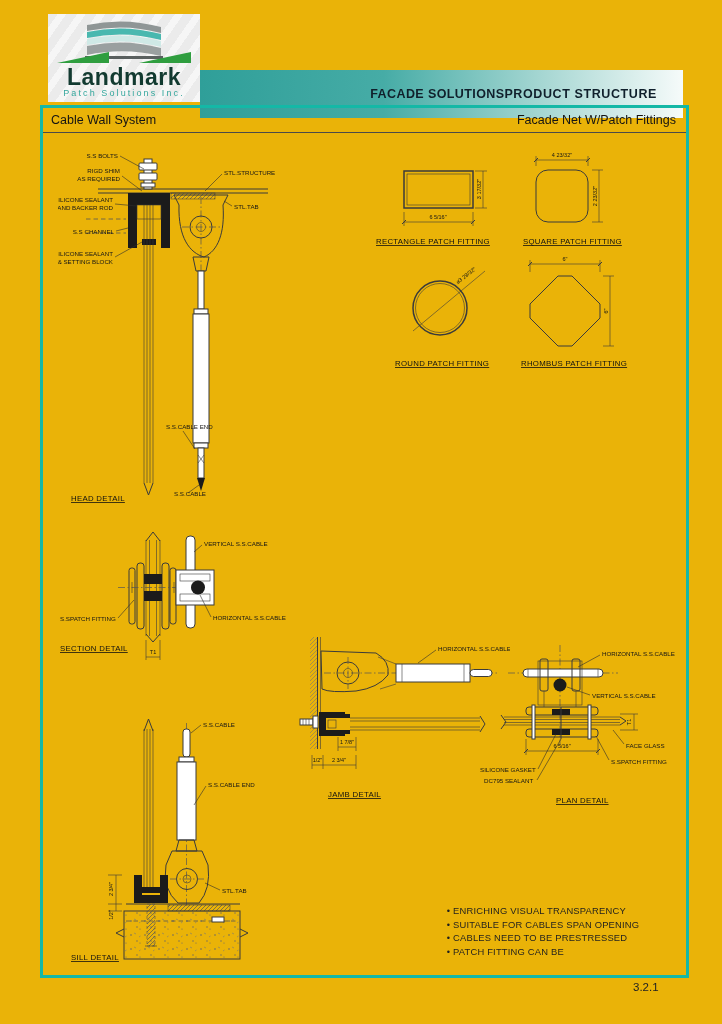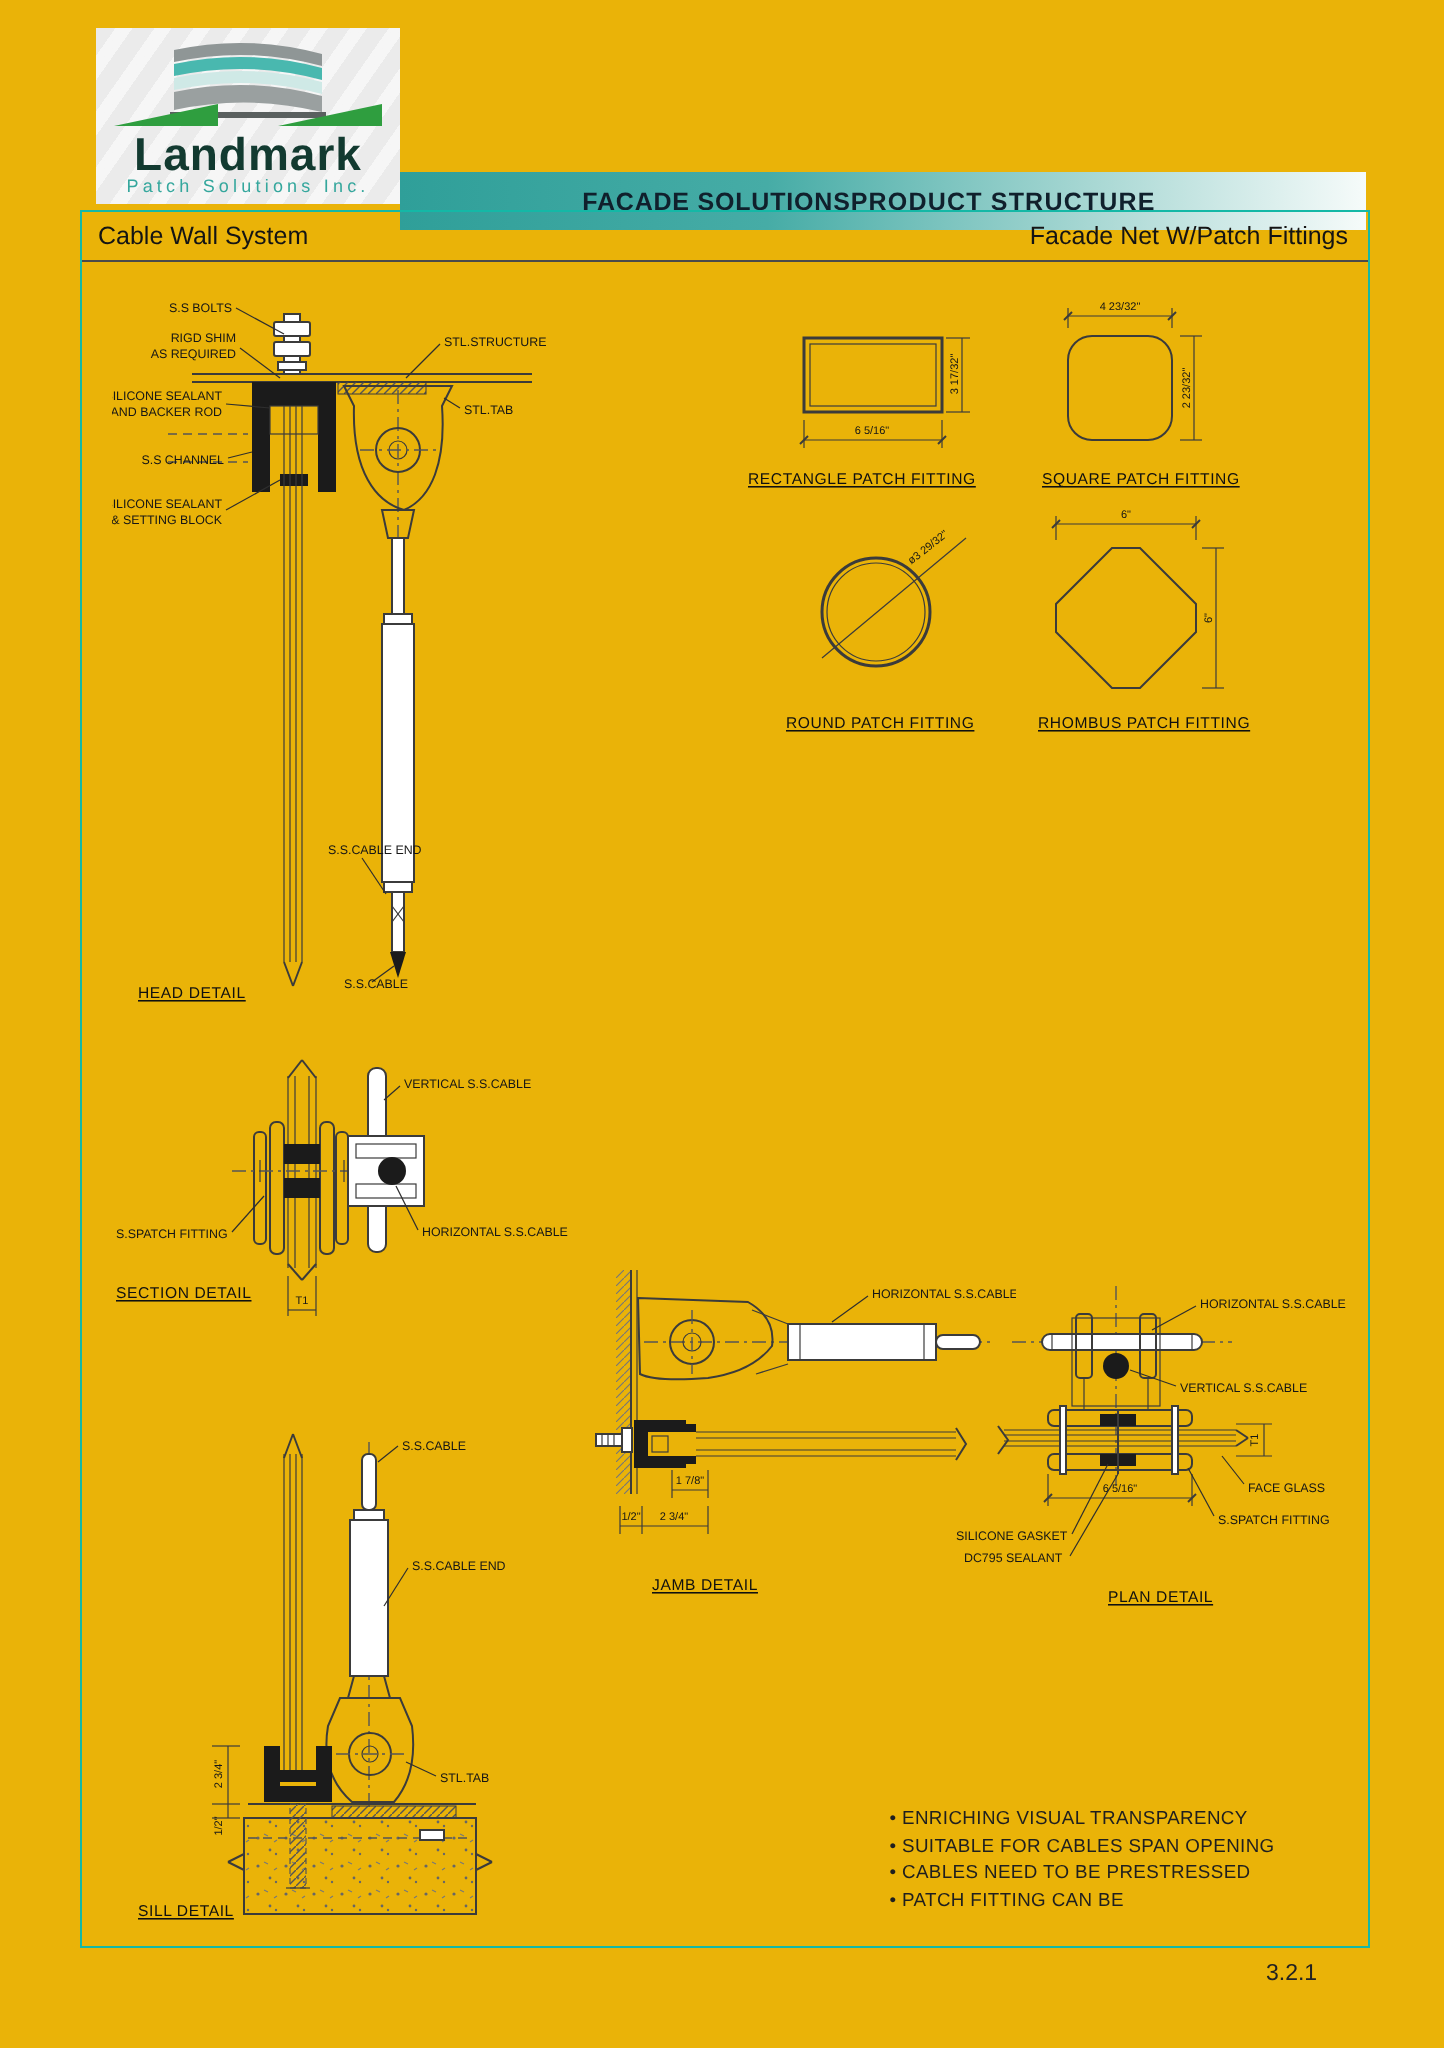--- a/index.html
+++ b/index.html
@@ -6,27 +6,27 @@
   #page{position:relative;width:722px;height:1024px;background:#eab308;overflow:hidden;
         font-family:"Liberation Sans",sans-serif;color:#1a1a1a;}
   
   #logo{position:absolute;left:48px;top:14px;width:152px;height:88px;
         background:#ebebeb;
         background-image:repeating-linear-gradient(-55deg,rgba(255,255,255,.55) 0 7px,rgba(0,0,0,0) 7px 16px);}
   #logo .bsvg{display:block;margin:2px auto 0 auto;}
   #logo .lname{font-size:23px;font-weight:800;letter-spacing:.5px;color:#123a30;
                text-align:center;line-height:22px;margin-top:0;}
   #logo .lsub{font-size:9px;color:#35a79d;letter-spacing:2.1px;text-align:center;line-height:11px;}
-  #band{position:absolute;left:200px;top:70px;width:483px;height:29px;
+  #band{position:absolute;left:200px;top:70px;width:483px;height:48px;
         background:linear-gradient(90deg,#2f9f99 0%,#46aca6 38%,#a9d8d4 72%,#f6fbfa 100%);
-        display:flex;align-items:center;justify-content:center;margin-top:16px;}
+        display:flex;align-items:center;justify-content:flex-end;}
   #band .bl{font-size:12.5px;font-weight:700;color:#10202c;letter-spacing:.4px;padding-left:12px;}
   #band .br{font-size:12.5px;font-weight:700;color:#10202c;letter-spacing:.6px;padding-right:26px;}
   
-  #mainbox{position:absolute;left:40px;top:105px;width:643px;height:867px;border:1px solid #14b8a6;}
+  #mainbox{position:absolute;left:40px;top:105px;width:643px;height:867px;border:3px solid #14b8a6;}
   #titlerow{height:24px;border-bottom:1px solid #4a4a4a;display:flex;align-items:center;justify-content:space-between;}
   #titlerow .tl{font-size:12.5px;color:#141414;padding-left:8px;}
   #titlerow .tr{font-size:12.5px;color:#141414;padding-right:10px;}
   #drawarea{position:relative;width:100%;height:841px;}
   .dsvg{position:absolute;}
   
   .dl{font-family:"Liberation Sans",sans-serif;font-size:6.2px;fill:#161616;}
   .dd{font-family:"Liberation Sans",sans-serif;font-size:5.5px;fill:#161616;}
   .dt{font-family:"Liberation Sans",sans-serif;font-size:7.8px;fill:#101010;letter-spacing:.3px;
       text-decoration:underline;}

